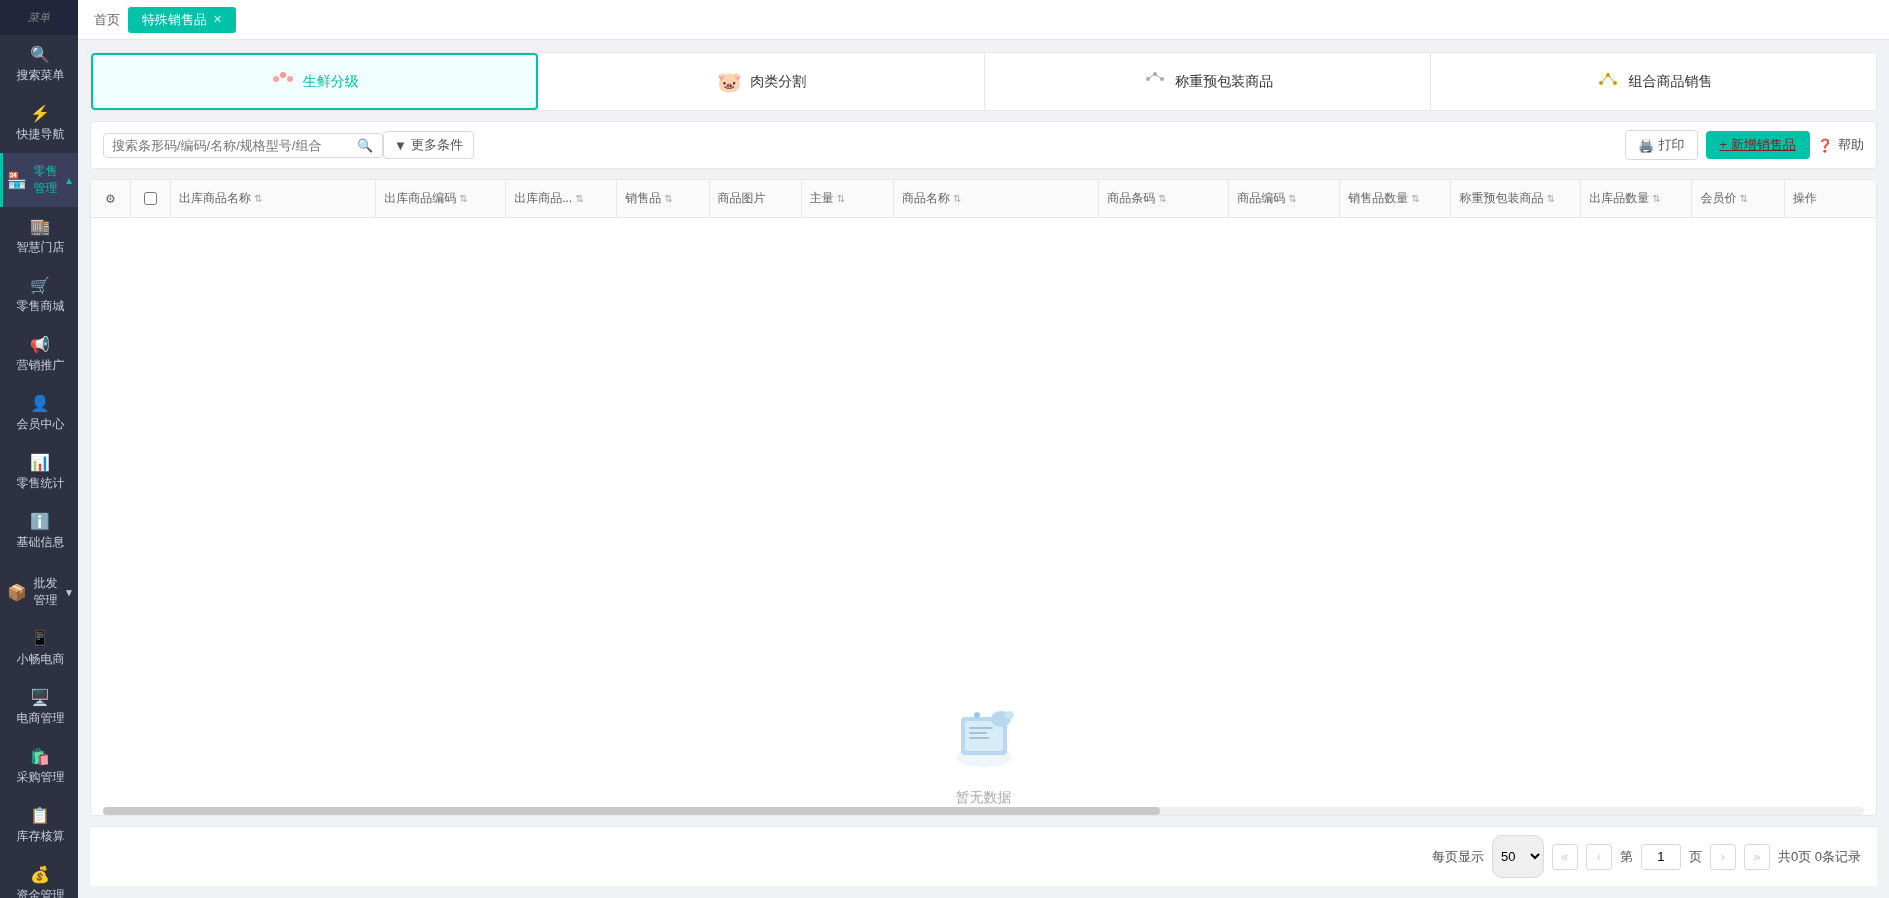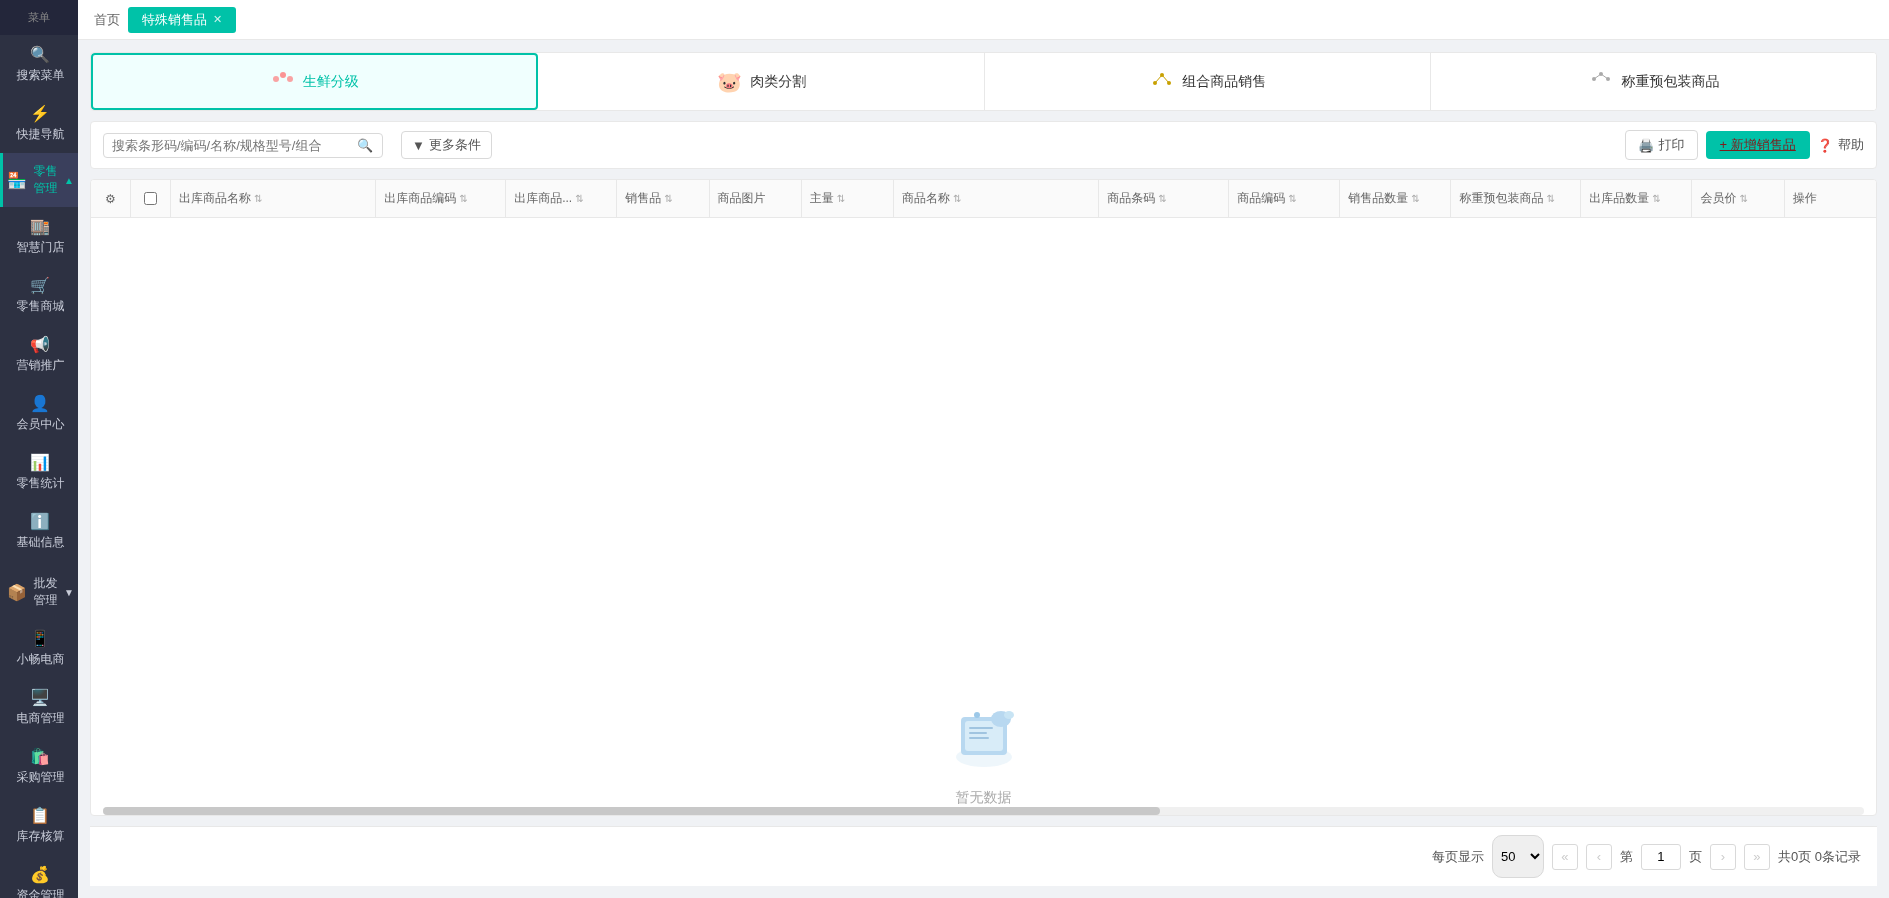--- a/index.html
+++ b/index.html
@@ -19,20 +19,21 @@
     .sidebar-logo {
       background: #23263a;
       padding: 10px 0;
       text-align: center;
       font-size: 11px;
       color: #aaa;
       height: 40px;
       display: flex;
       align-items: center;
       justify-content: center;
+      font-style: italic;
     }
     .sidebar-item {
       padding: 10px 4px;
       text-align: center;
       font-size: 12px;
       cursor: pointer;
       color: #c8ccd8;
       display: flex;
       flex-direction: column;
       align-items: center;
@@ -128,21 +129,21 @@
     
     .toolbar {
       display: flex;
       align-items: center;
       justify-content: space-between;
       background: #fff;
       padding: 8px 12px;
       border: 1px solid #e8e8e8;
       border-radius: 4px;
     }
-    .toolbar-left { display: flex; align-items: center; gap: 18px; }
+    .toolbar-left { display: flex; align-items: center; gap: 0; }
     .search-box {
       display: flex;
       align-items: center;
       border: 1px solid #d9d9d9;
       border-radius: 4px;
       padding: 4px 8px;
       gap: 4px;
       width: 280px;
     }
     .search-box input {
@@ -417,40 +418,40 @@
         </span>
         <span>生鲜分级</span>
       </div>
       <div class="cat-tab">
         <span class="cat-icon">🐷</span>
         <span>肉类分割</span>
       </div>
       <div class="cat-tab">
         <span class="cat-icon">
           <svg width="24" height="20" viewBox="0 0 24 20">
+              <circle cx="5" cy="10" r="2" fill="#aaa"></circle>
+              <circle cx="12" cy="5" r="2" fill="#aaa"></circle>
+              <circle cx="19" cy="10" r="2" fill="#aaa"></circle>
+              <line x1="5" y1="10" x2="12" y2="5" stroke="#aaa" stroke-width="1"></line>
+              <line x1="12" y1="5" x2="19" y2="10" stroke="#aaa" stroke-width="1"></line>
+            </svg>
+        </span>
+        <span>称重预包装商品</span>
+      </div>
+      <div class="cat-tab">
+        <span class="cat-icon">
+          <svg width="24" height="20" viewBox="0 0 24 20">
               <circle cx="5" cy="14" r="2" fill="#c8a000"></circle>
               <circle cx="12" cy="6" r="2" fill="#c8a000"></circle>
               <circle cx="19" cy="14" r="2" fill="#c8a000"></circle>
               <line x1="5" y1="14" x2="12" y2="6" stroke="#c8a000" stroke-width="1"></line>
               <line x1="12" y1="6" x2="19" y2="14" stroke="#c8a000" stroke-width="1"></line>
             </svg>
         </span>
         <span>组合商品销售</span>
-      </div>
-      <div class="cat-tab">
-        <span class="cat-icon">
-          <svg width="24" height="20" viewBox="0 0 24 20">
-              <circle cx="5" cy="10" r="2" fill="#aaa"></circle>
-              <circle cx="12" cy="5" r="2" fill="#aaa"></circle>
-              <circle cx="19" cy="10" r="2" fill="#aaa"></circle>
-              <line x1="5" y1="10" x2="12" y2="5" stroke="#aaa" stroke-width="1"></line>
-              <line x1="12" y1="5" x2="19" y2="10" stroke="#aaa" stroke-width="1"></line>
-            </svg>
-        </span>
-        <span>称重预包装商品</span>
       </div>
     </div>
 
     <div class="toolbar">
       <div class="toolbar-left">
         <div class="search-box">
           <input type="text" placeholder="搜索条形码/编码/名称/规格型号/组合" style="">
           <span style="color:#aaa;">🔍</span>
         </div>
         <button class="filter-btn">

